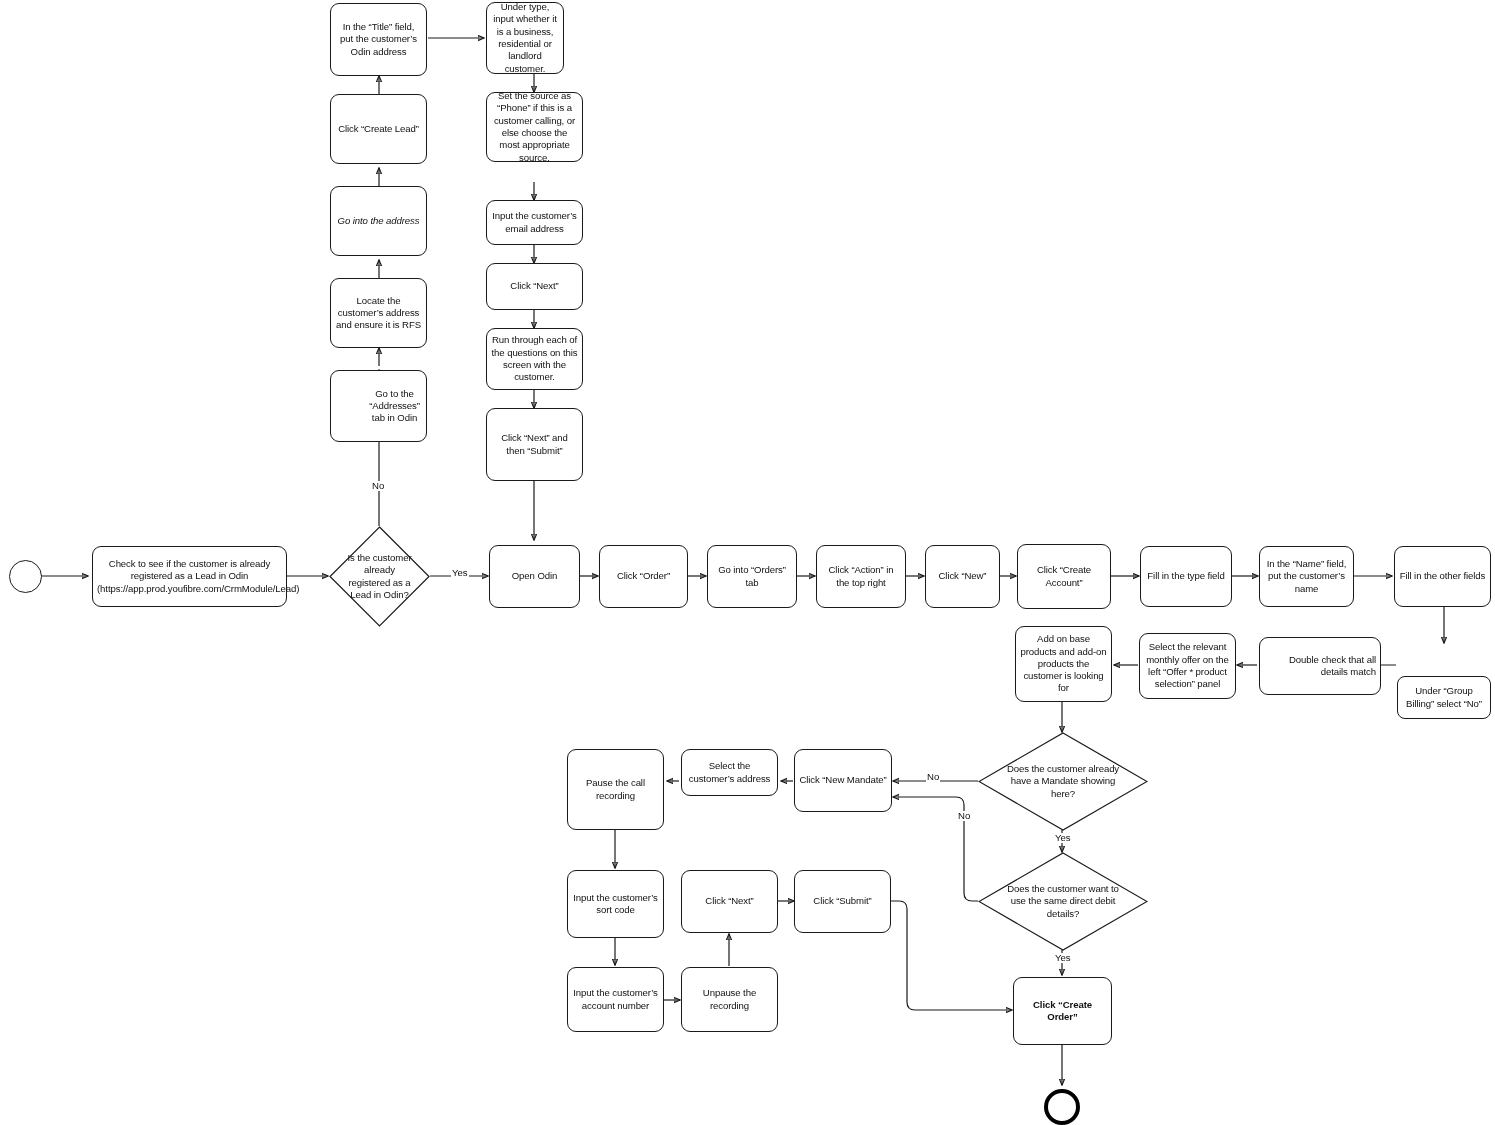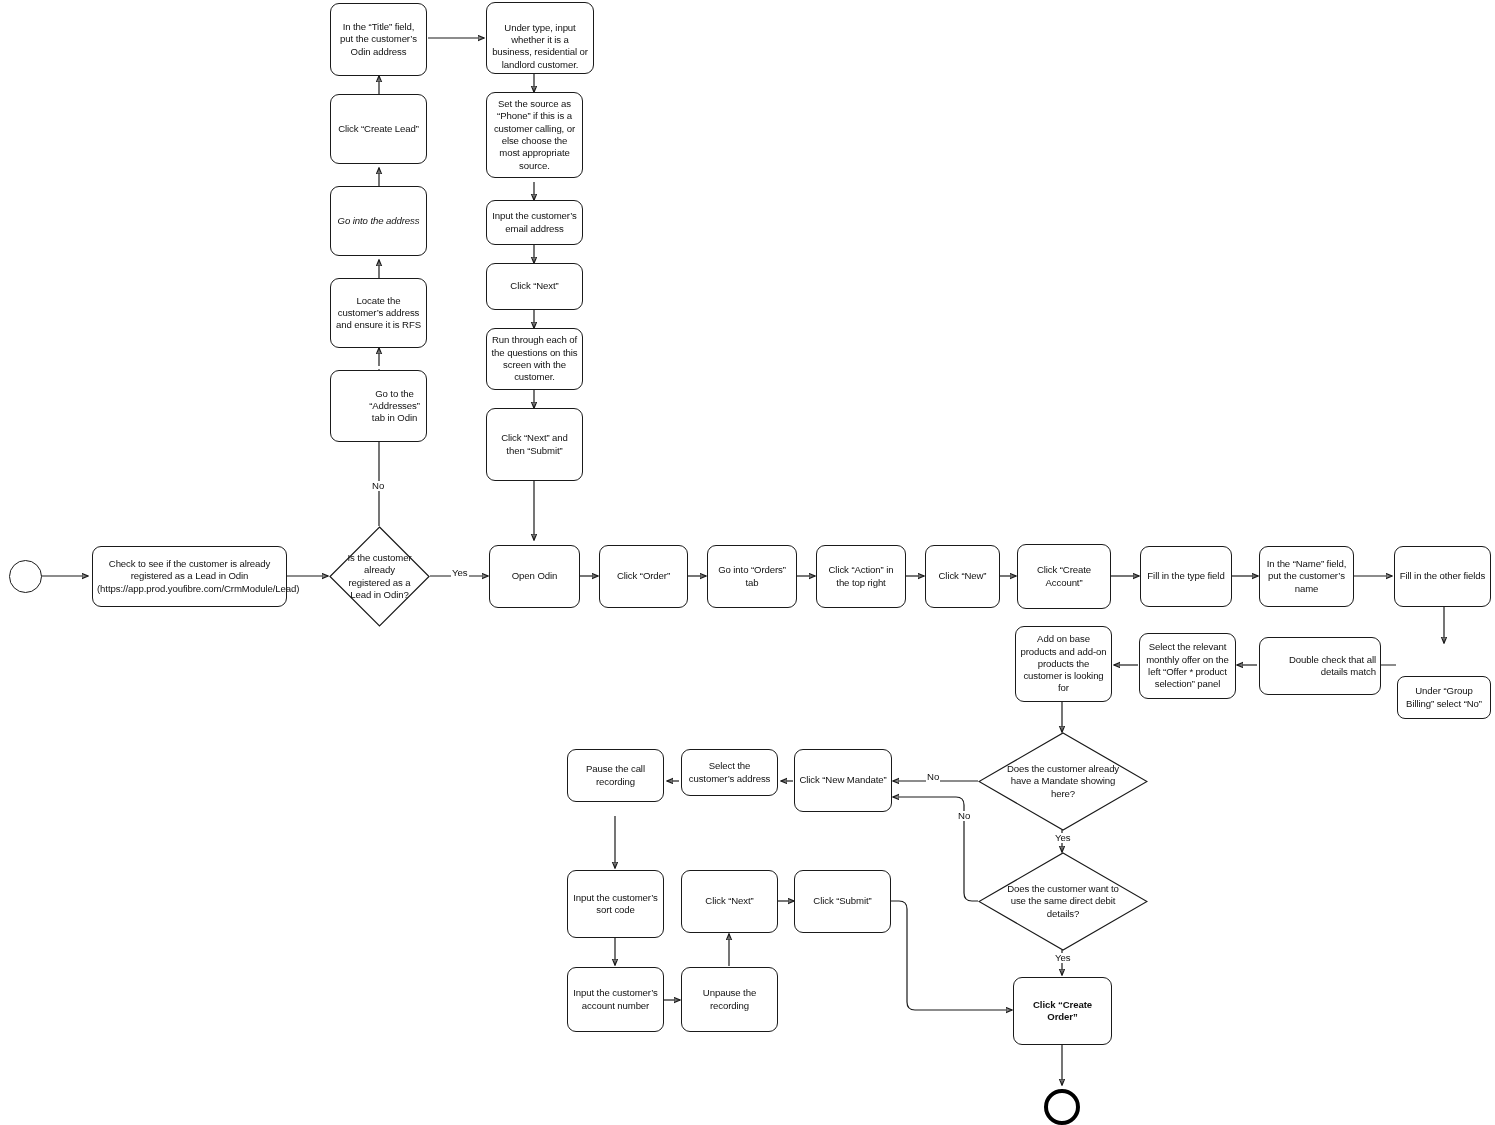--- a/index.html
+++ b/index.html
@@ -239,25 +239,25 @@
   </div>
 
   <div class="node" style="left:330px; top:94px; width:97px; height:70px;">
     <span>Click “Create Lead”</span>
   </div>
 
   <div class="node" style="left:330px; top:3px; width:97px; height:73px;">
     <span>In the “Title” field, put the customer’s Odin address</span>
   </div>
 
-  <div class="node" style="left:486px; top:2px; width:108px; height:72px;align-items:flex-end;">
+  <div class="node" style="left:486px; top:2px; width:78px; height:72px;">
     <span>Under type, input whether it is a business, residential or landlord customer.</span>
   </div>
 
-  <div class="node" style="left:486px; top:92px; width:97px; height:86px;">
+  <div class="node" style="left:486px; top:92px; width:97px; height:70px;">
     <span>Set the source as “Phone” if this is a customer calling, or else choose the most appropriate source.</span>
   </div>
 
   <div class="node" style="left:486px; top:200px; width:97px; height:45px;">
     <span>Input the customer’s email address</span>
   </div>
 
   <div class="node" style="left:486px; top:263px; width:97px; height:47px;">
     <span>Click “Next”</span>
   </div>
@@ -323,21 +323,21 @@
   </div>
 
   <div class="node" style="left:794px; top:749px; width:98px; height:63px;">
     <span>Click “New Mandate”</span>
   </div>
 
   <div class="node" style="left:681px; top:749px; width:97px; height:47px;">
     <span>Select the customer’s address</span>
   </div>
 
-  <div class="node" style="left:567px; top:749px; width:97px; height:53px;">
+  <div class="node" style="left:567px; top:749px; width:97px; height:81px;">
     <span>Pause the call recording</span>
   </div>
 
   <div class="node" style="left:567px; top:870px; width:97px; height:68px;">
     <span>Input the customer’s sort code</span>
   </div>
 
   <div class="node" style="left:567px; top:967px; width:97px; height:65px;">
     <span>Input the customer’s account number</span>
   </div>

